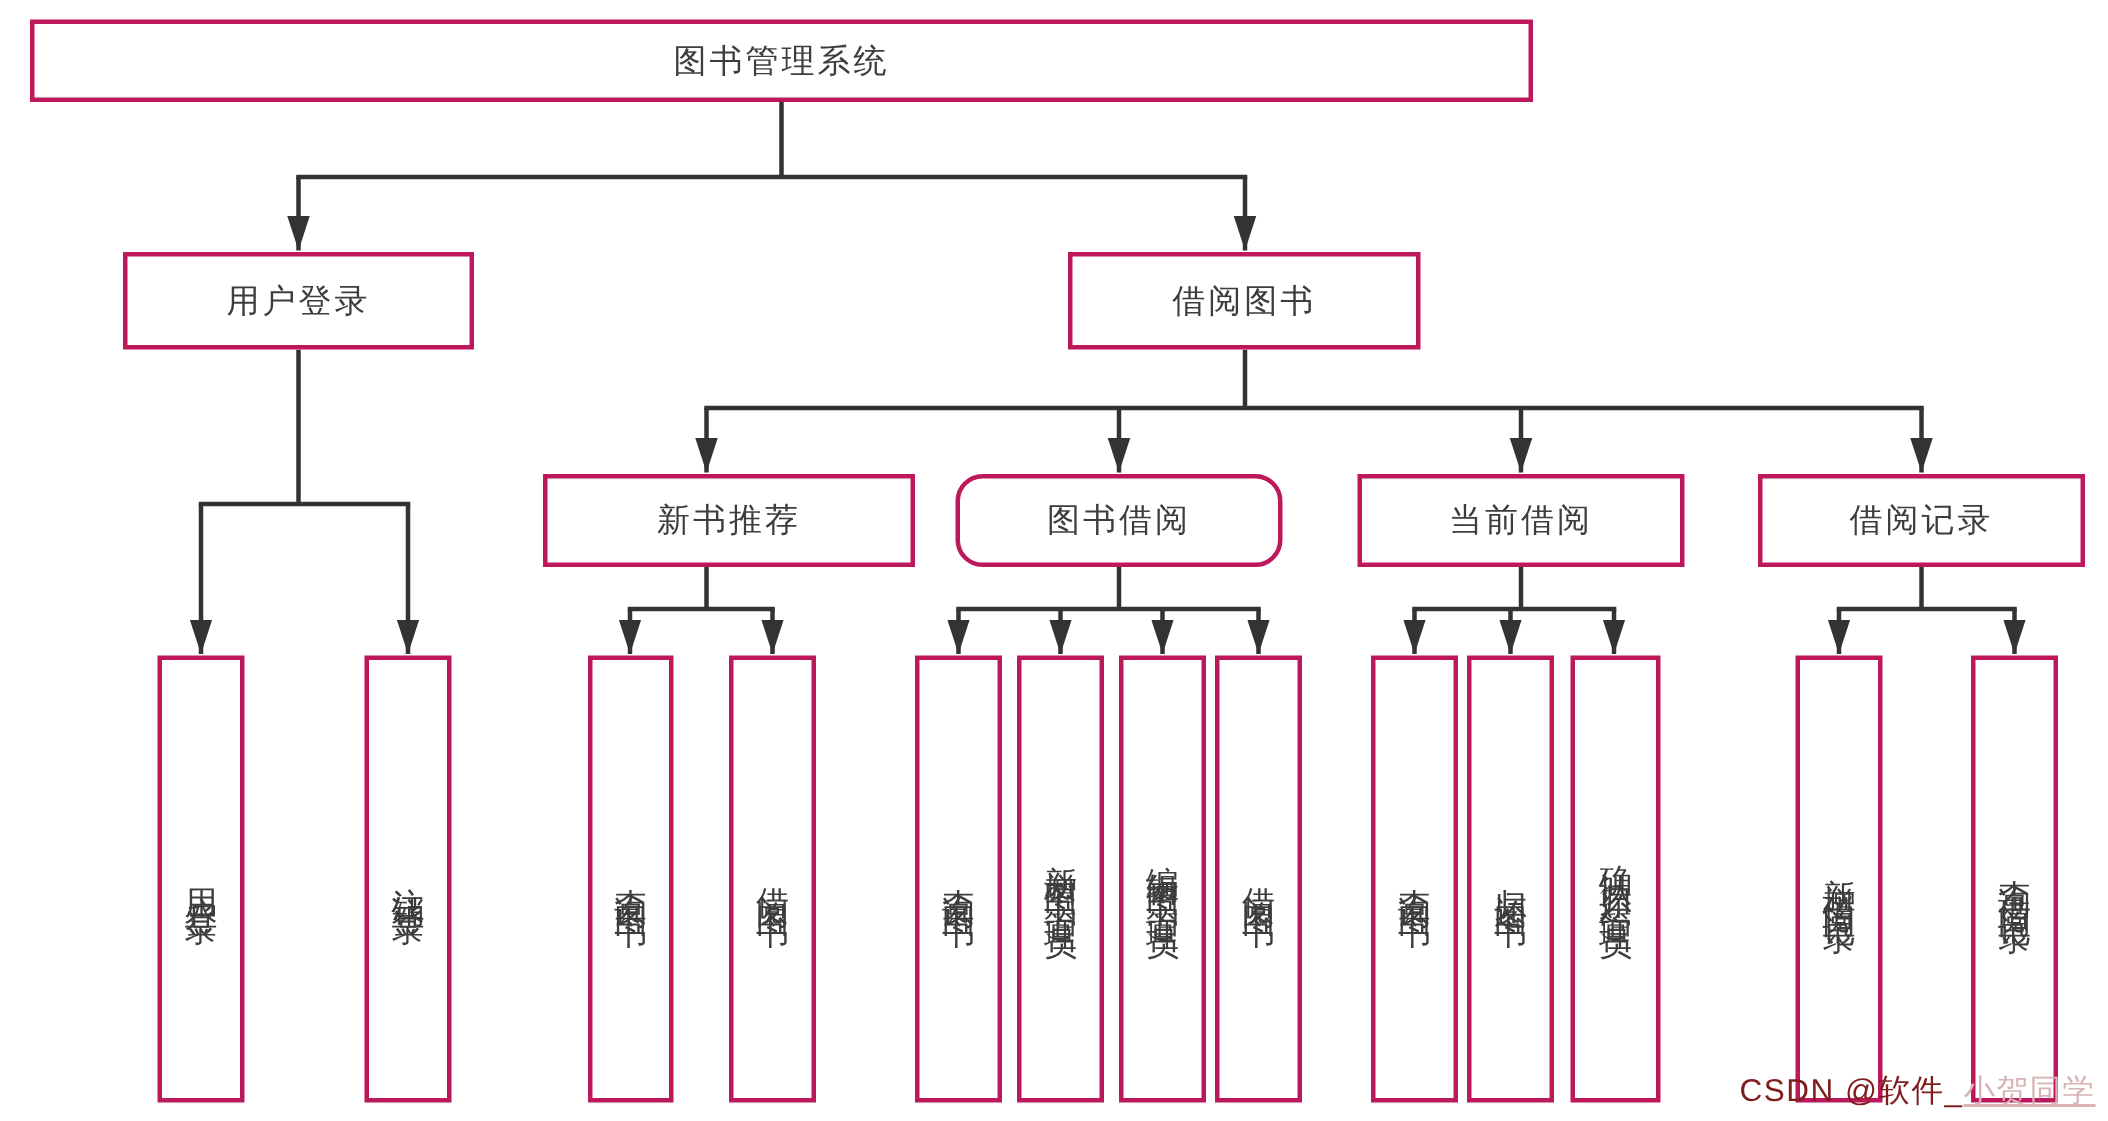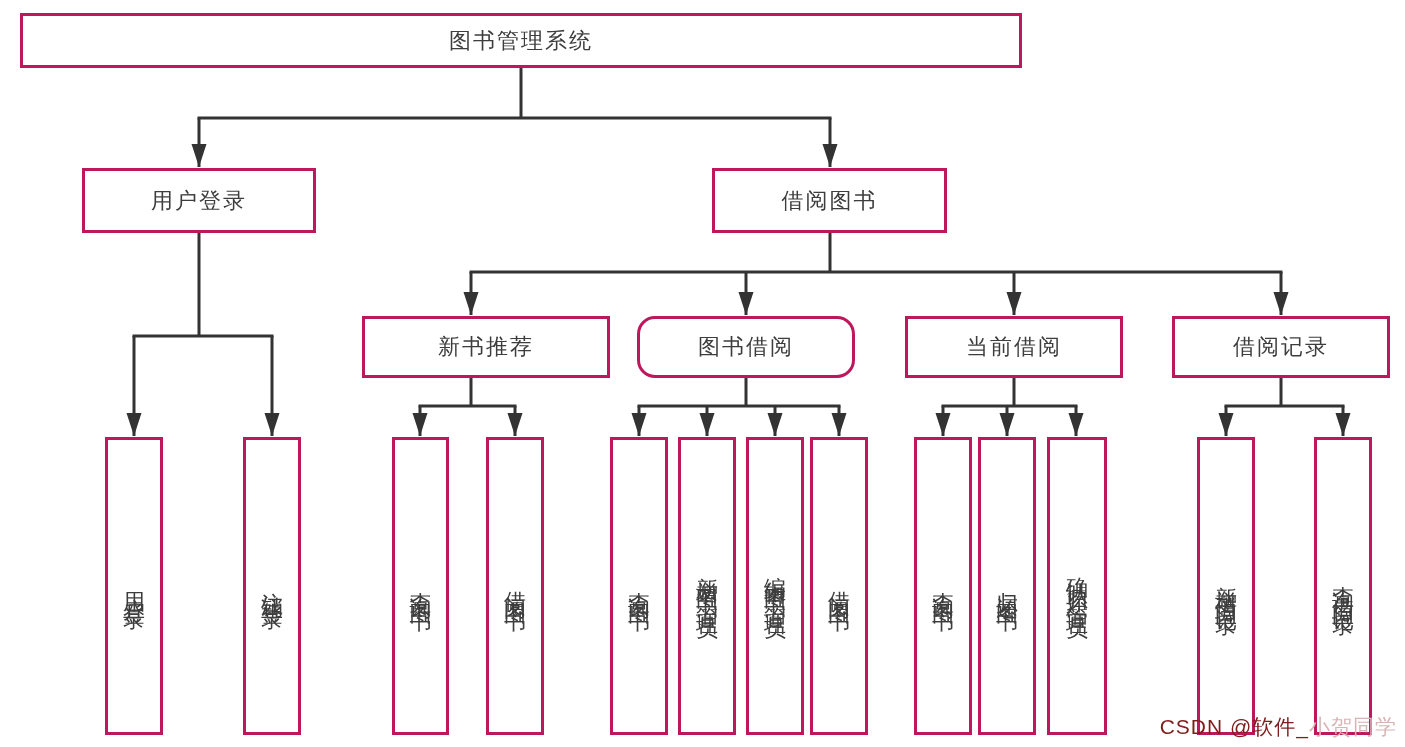--- a/index.html
+++ b/index.html
@@ -16,21 +16,21 @@
   .hbox{font-size:22px;letter-spacing:2px;white-space:nowrap;}
   .vbox{
     writing-mode:vertical-rl;text-orientation:mixed;
     font-size:22px;letter-spacing:6px;line-height:1;
   }
   .watermark{
     position:absolute;right:8px;bottom:6px;z-index:5;
     font-size:21px;letter-spacing:1px;white-space:nowrap;
   }
   .wm-prefix{color:#7f1d1d;}
-  .wm-suffix{color:#d9b4b4;}
+  .wm-suffix{color:#d9b4b4;text-decoration:underline;}
 </style>
 </head>
 <body>
 
 <div class="stage">
 
   <svg class="connectors" width="1405" height="747" viewBox="0 0 1405 747">
     <defs>
       <marker id="arw" markerUnits="userSpaceOnUse" markerWidth="24" markerHeight="16" refX="23" refY="8" orient="auto">
         <path d="M0,0.5 L0,15.5 L23,8 Z" fill="#333333"></path>

